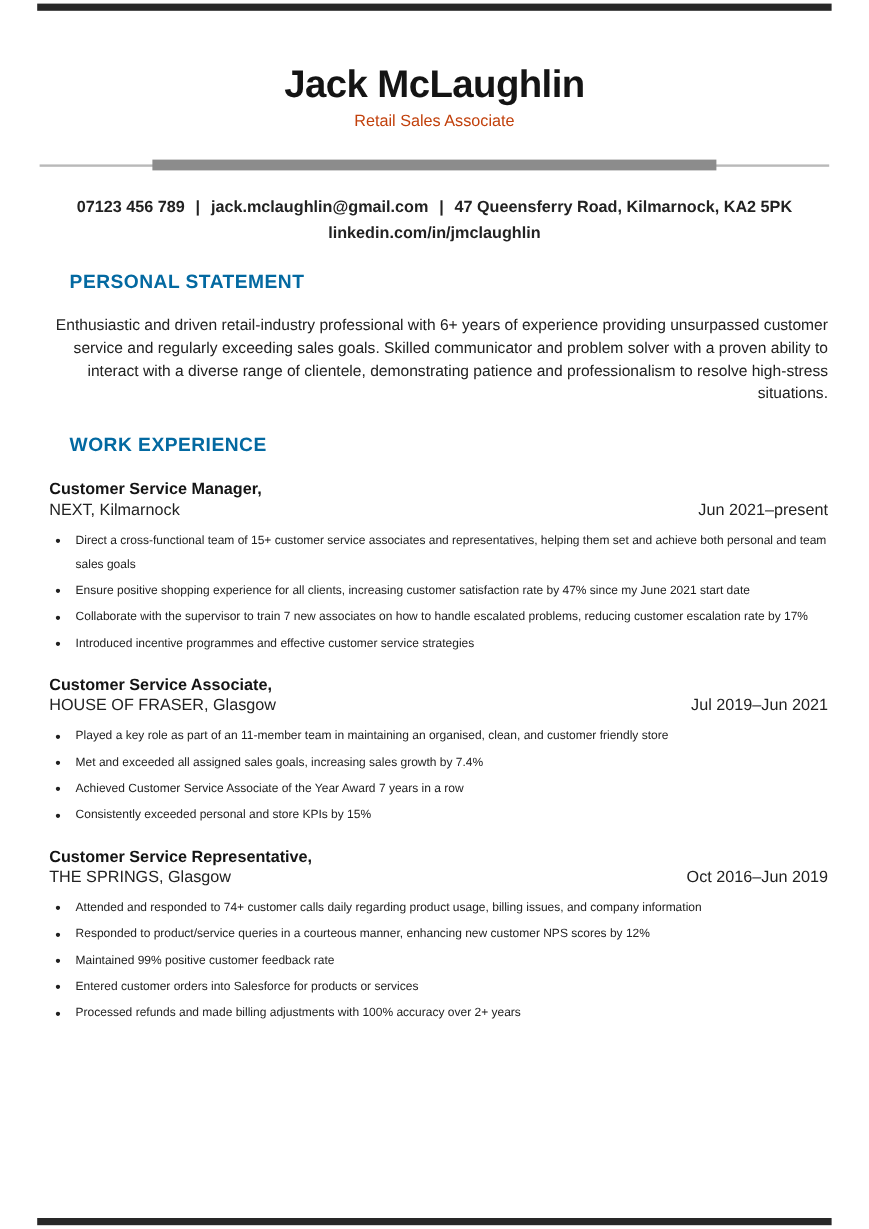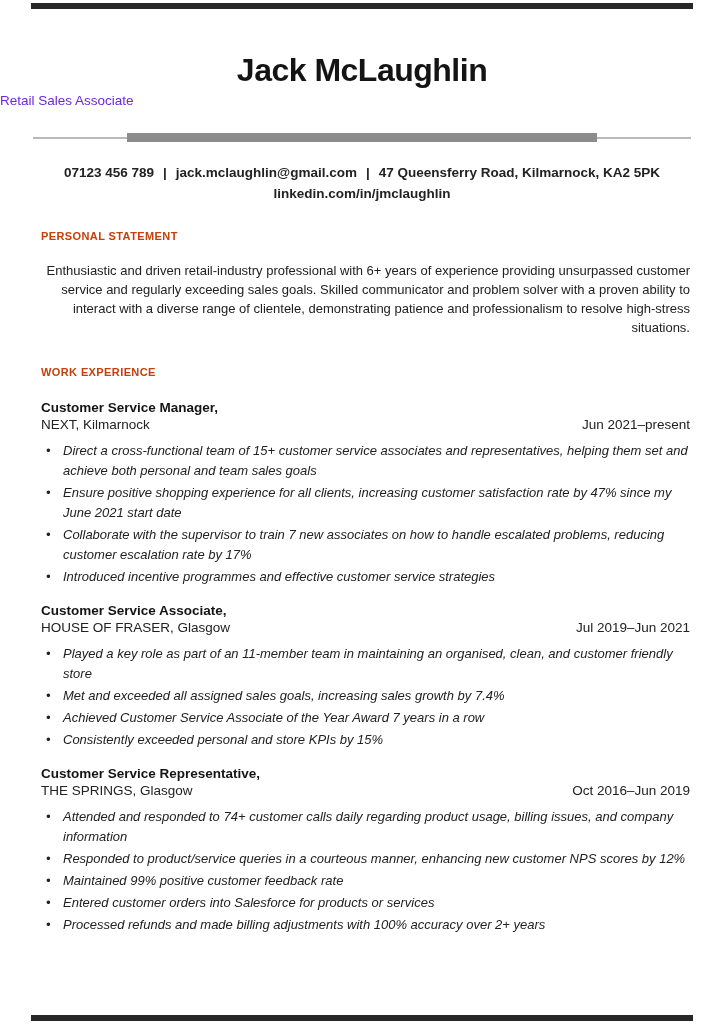--- a/index.html
+++ b/index.html
@@ -21,60 +21,60 @@
   .edge-bar.bottom { bottom:3px; }
 
   .name {
     padding-top:52px;
     text-align:center;
     font-size:32px; font-weight:bold; letter-spacing:-0.5px;
     color:#141414; line-height:37px;
   }
   .subtitle {
     margin-top:3px;
-    font-size:13.5px; color:#6d28d9; line-height:17px;
+    text-align:center;
+    font-size:13.5px; color:#c2410c; line-height:17px;
   }
 
   .divider { position:relative; margin:24px 33px 0; height:9px; }
   .divider-line {
     position:absolute; top:3.5px; left:0; right:0; height:2px;
     background:#b9b9b9;
   }
   .divider-bar {
     position:absolute; top:0; left:50%; transform:translateX(-50%);
     width:470px; height:9px; background:#8c8c8c;
   }
 
   .contact { margin-top:20px; text-align:center; font-size:13.5px; color:#222222; line-height:21px;font-weight:bold; }
   .pipe { padding:0 9px; color:#222222; }
 
   h2.section-heading {
-    margin:24px 34px 0 41px;
-    font-size:11px; font-weight:bold; letter-spacing:0.4px;
-    color:#c2410c; line-height:16px;
+    margin:24px 34px 0 58px;
+    font-size:16px; font-weight:bold; letter-spacing:0.4px;
+    color:#0369a1; line-height:16px;
   }
   h2.section-heading.we { margin-top:27px; }
 
   .statement {
     margin:17px 34px 0 41px;
     font-size:13px; line-height:19px; color:#212121;text-align:right;
   }
 
   .job { margin:16px 34px 0 41px; }
   .job.first { margin-top:20px; }
   .job-title { font-size:13.5px; font-weight:bold; color:#141414; line-height:16px; }
   .job-meta { display:flex; justify-content:space-between; font-size:13.5px; line-height:16px; color:#222222; margin-top:1px; }
   .job-meta .dates { white-space:nowrap; }
 
   ul.bullets { list-style:none; margin-top:8px; }
   ul.bullets li {
     position:relative; padding-left:22px;
-    font-size:13px; line-height:20px; color:#212121;
+    font-size:10px; line-height:20px; color:#212121;
     margin-bottom:2px;
-    font-style:italic;
   }
   ul.bullets li::before {
     content:"\2022";
     position:absolute; left:5px; top:0;
     font-size:13px; color:#212121;
   }
 </style>
 </head>
 <body>
 

